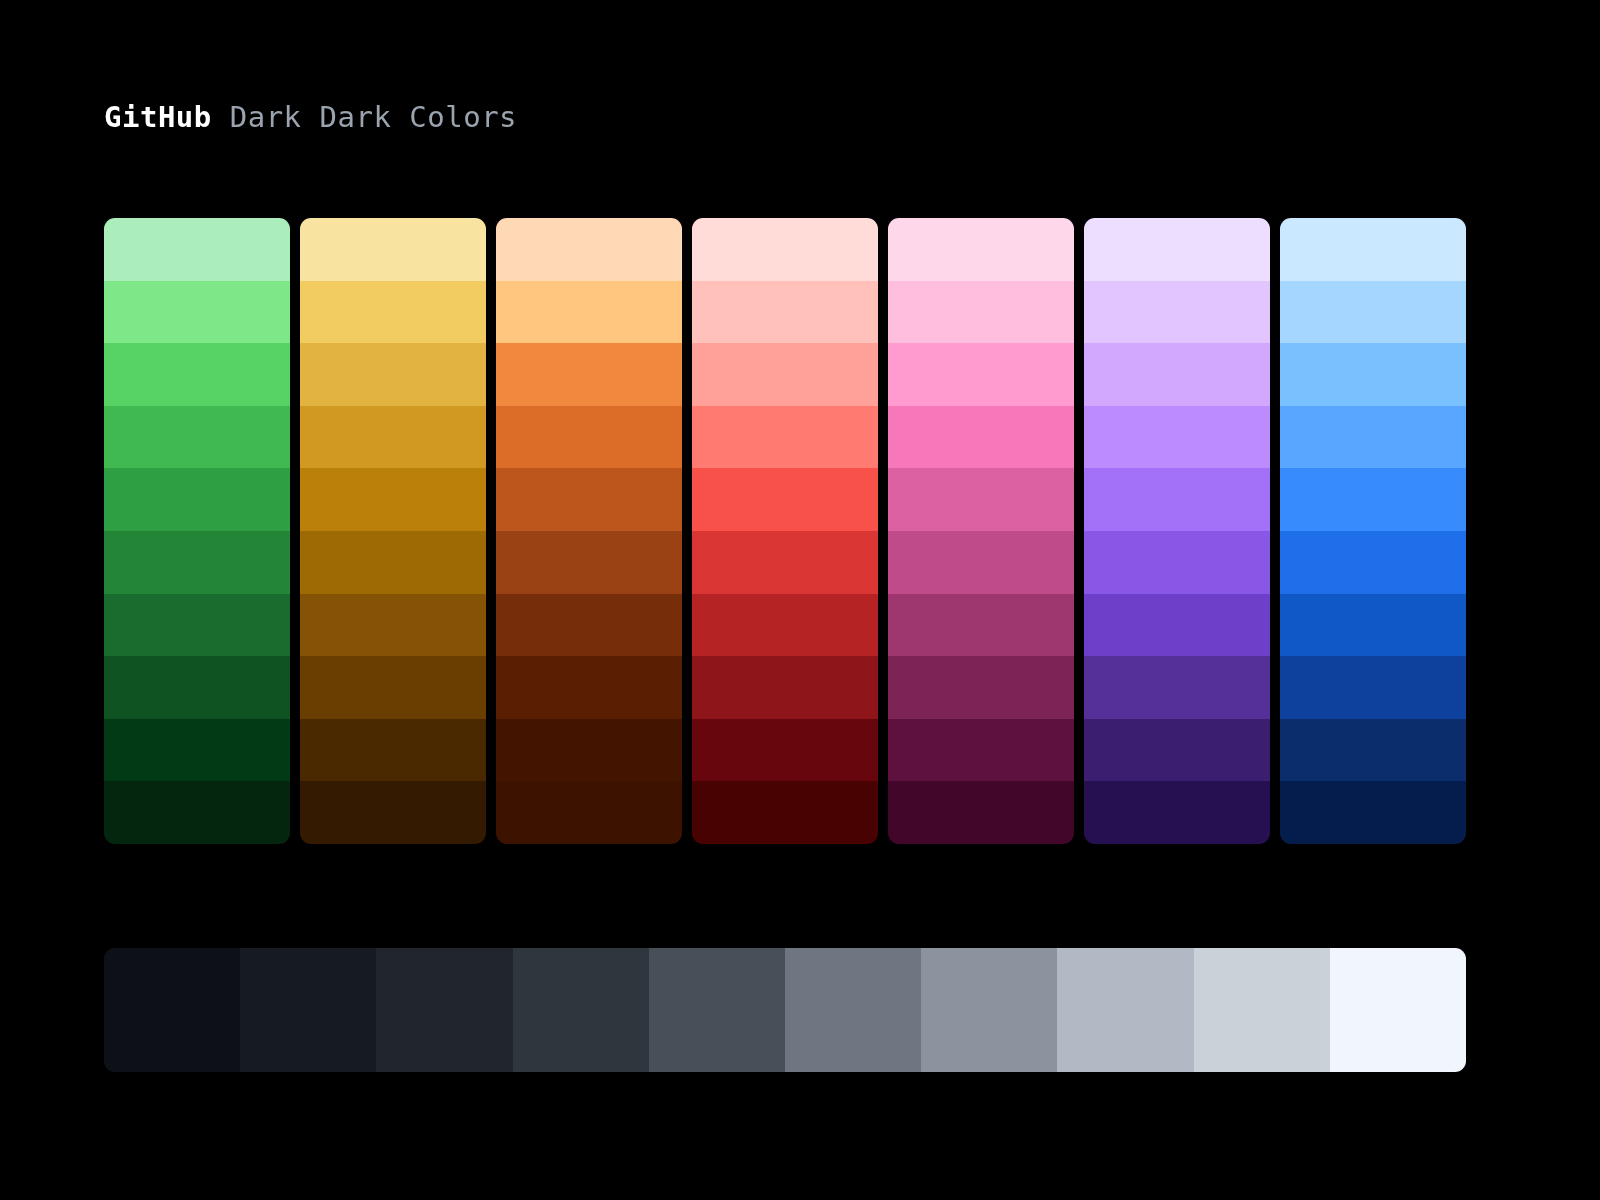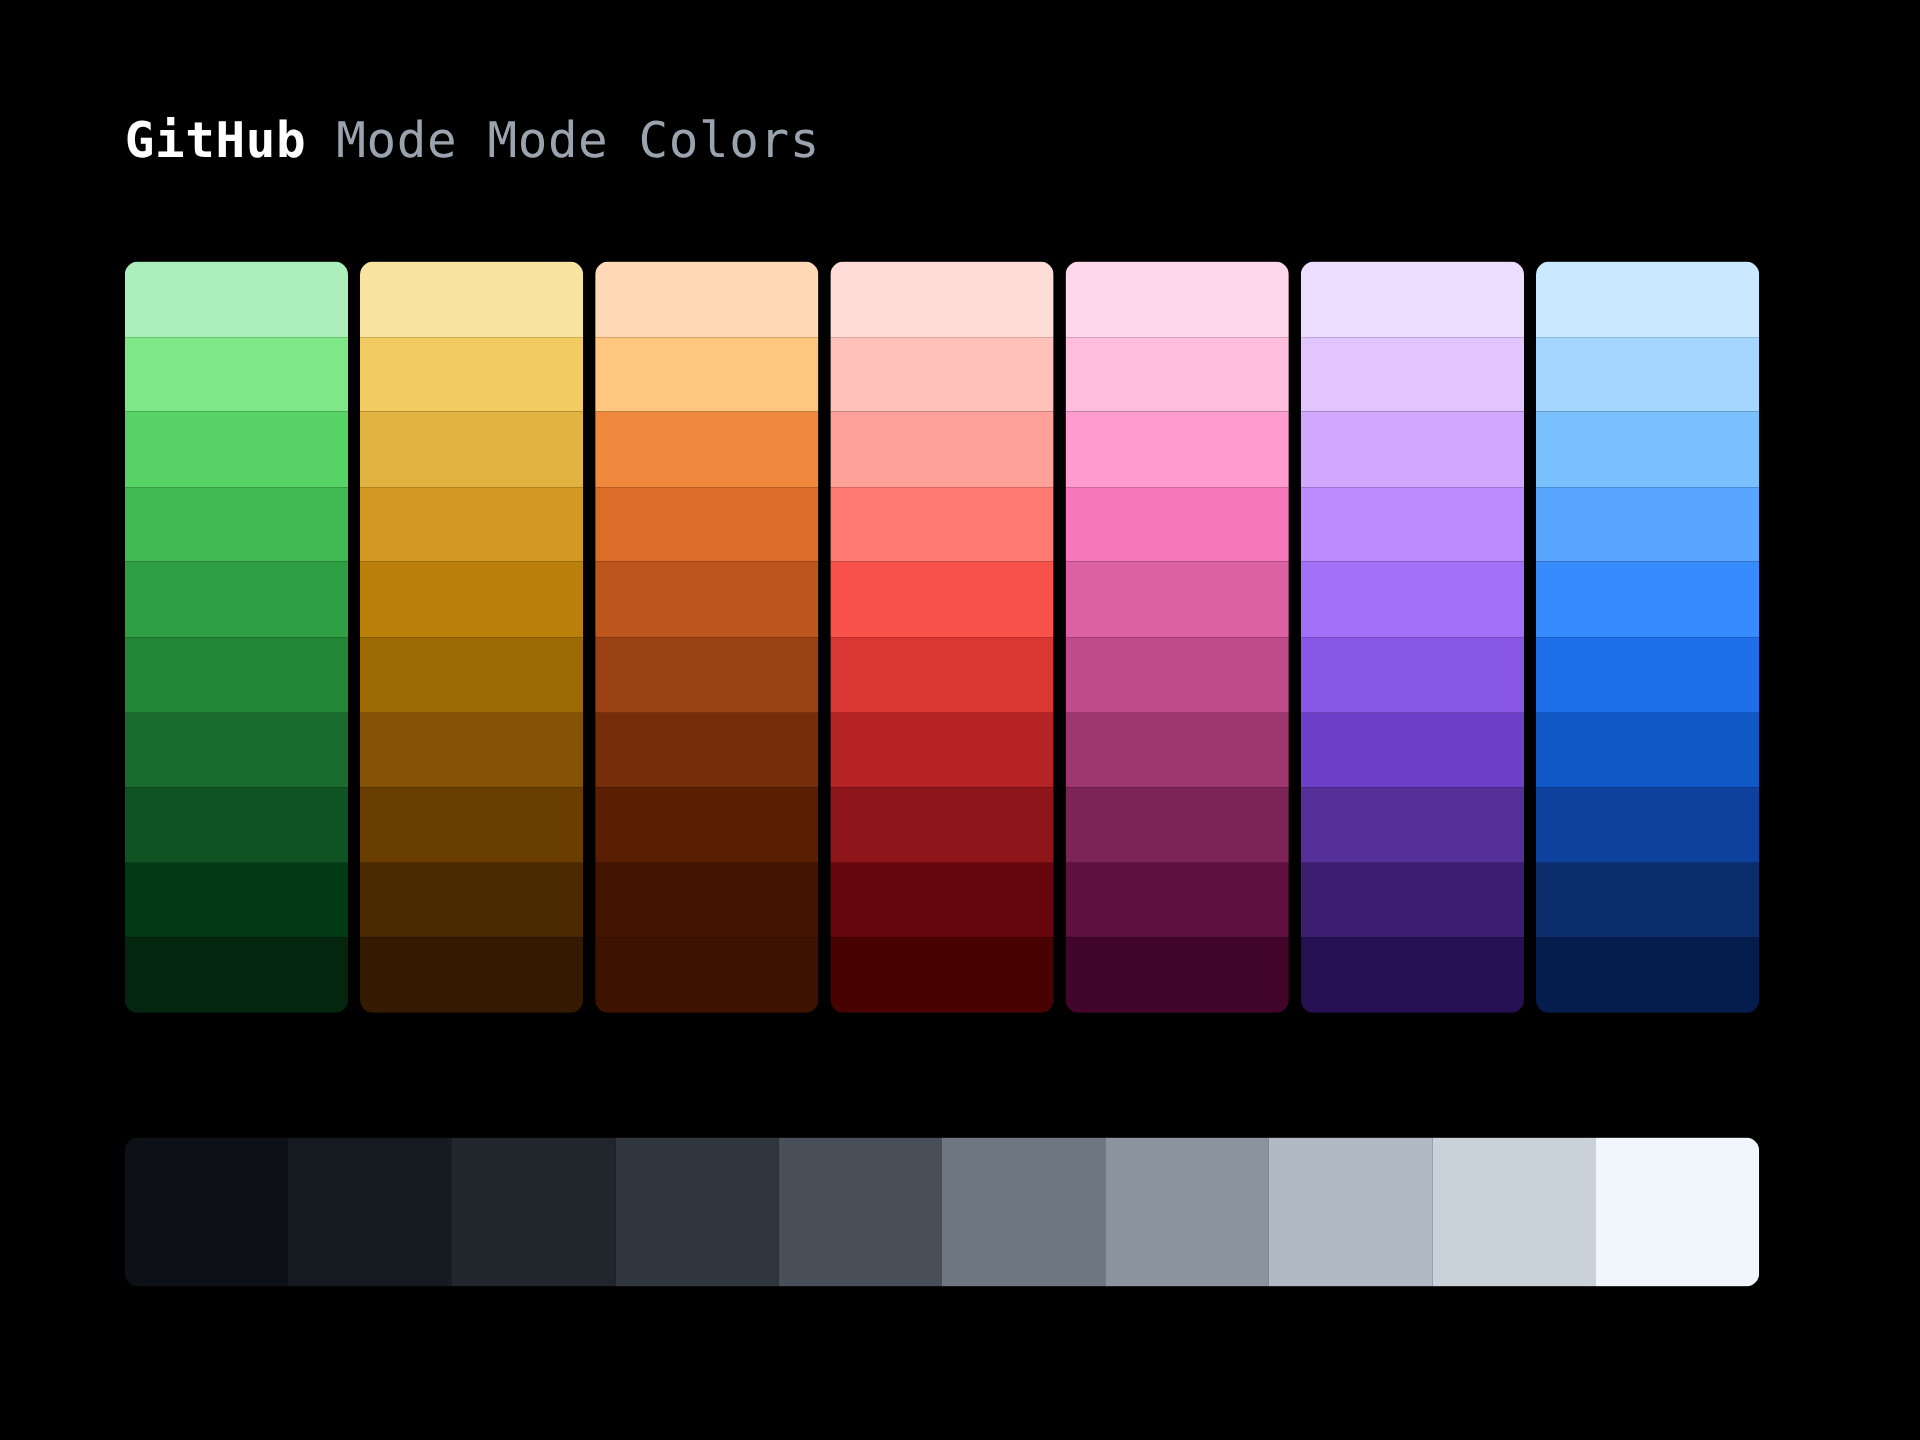--- a/index.html
+++ b/index.html
@@ -19,21 +19,21 @@
 
   
   #title-bar {
     position: absolute;
     left: 104px;
     top: 96px;
     height: 42px;
     display: flex;
     align-items: center;
     white-space: pre;
-    font-size: 41px;
+    font-size: 29px;
     letter-spacing: 0.5px;
   }
   #title-primary {
     color: #ffffff;
     font-weight: 700;
   }
   #title-secondary {
     color: #9aa3ae;
     font-weight: 400;
   }
@@ -78,21 +78,21 @@
   .neutral-swatch {
     flex: 1 1 0;
     height: 100%;
     display: block;
   }
 </style>
 </head>
 <body style="background: rgb(0, 0, 0);">
 
 <div id="title-bar">
-  <span id="title-primary" style="color: rgb(255, 255, 255);">GitHub</span><span id="title-secondary" style="color: rgb(154, 163, 174);"> Mode Mode Colors</span>
+  <span id="title-primary" style="color: rgb(255, 255, 255);">GitHub</span><span id="title-secondary" style="color: rgb(154, 163, 174);"> Dark Dark Colors</span>
 </div>
 
 <div id="palette-grid">
     <div class="hue-column">
       <div class="hue-swatch" title="green 0 #aceebb" style="background-color: rgb(172, 238, 187);"></div>
       <div class="hue-swatch" title="green 1 #7ee787" style="background-color: rgb(126, 231, 135);"></div>
       <div class="hue-swatch" title="green 2 #56d364" style="background-color: rgb(86, 211, 100);"></div>
       <div class="hue-swatch" title="green 3 #3fb950" style="background-color: rgb(63, 185, 80);"></div>
       <div class="hue-swatch" title="green 4 #2ea043" style="background-color: rgb(46, 160, 67);"></div>
       <div class="hue-swatch" title="green 5 #238636" style="background-color: rgb(35, 134, 54);"></div>

